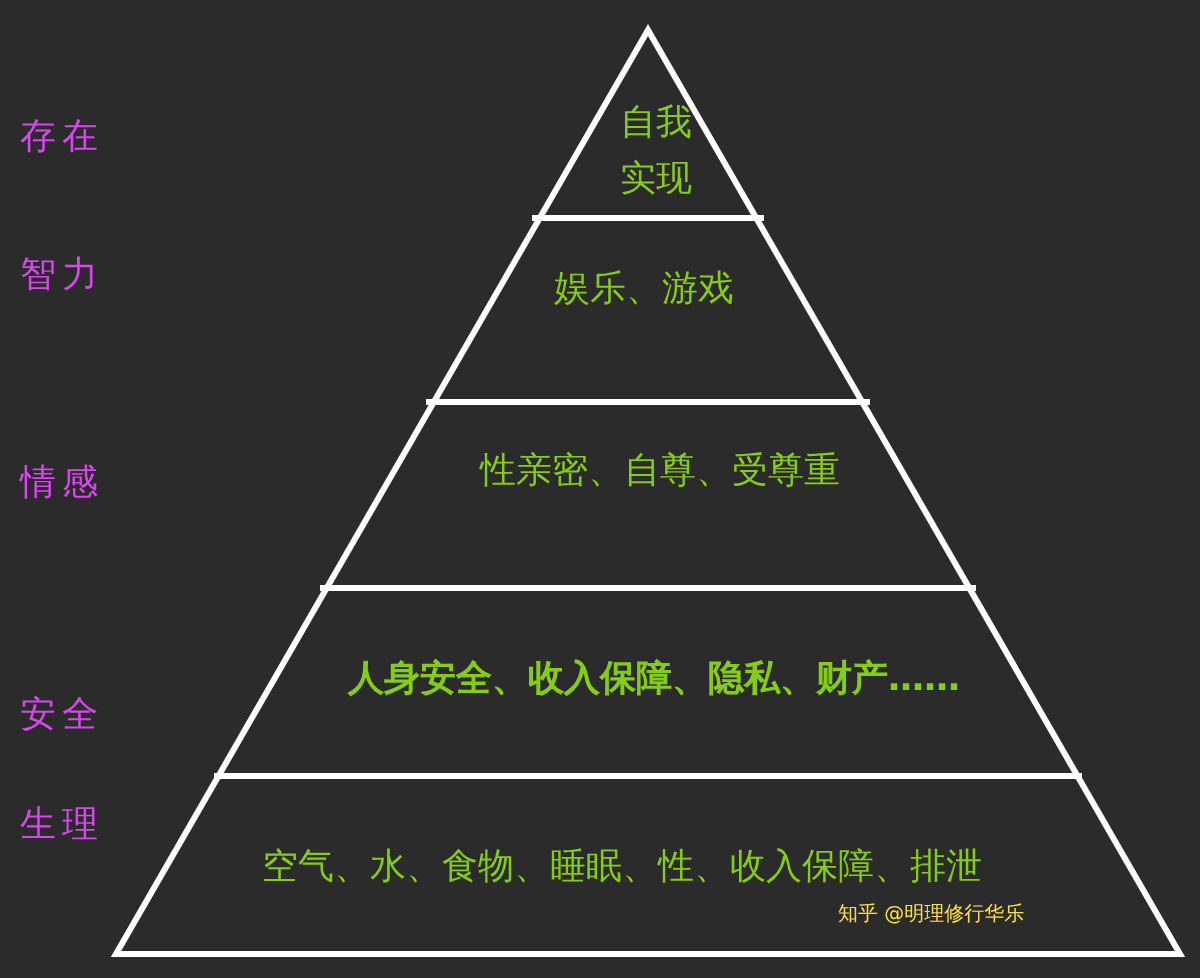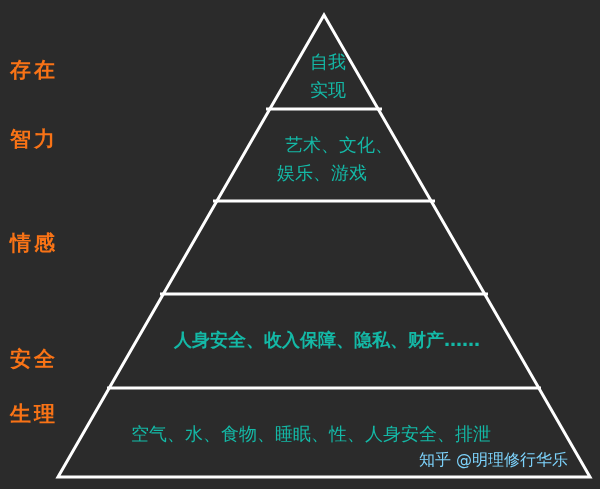--- a/index.html
+++ b/index.html
@@ -8,40 +8,39 @@
       background: #2b2b2b;
       position: relative;
       overflow: hidden;
       font-family: "DejaVu Sans", sans-serif;
       color: #f2f2f2;
     }
     svg.pyramid { position: absolute; left: 0; top: 0; }
     .side-label {
       position: absolute;
       left: 10px;
-      font-size: 21px;
+      font-size: 18px;
       letter-spacing: 3px;
-      color: #f97316;
+      color: #d946ef;
       white-space: nowrap;
-      font-weight: bold;
     }
     .tier-text {
       position: absolute;
       text-align: center;
       font-size: 18px;
       line-height: 28px;
-      color: #14b8a6;
+      color: #84cc16;
       white-space: nowrap;
       transform: translateX(-50%);
     }
     .watermark {
       position: absolute;
       left: 419px; top: 450px;
-      font-size: 16px;
-      color: #7dd3fc;
+      font-size: 10px;
+      color: #fde047;
       white-space: nowrap;
     }
   </style>
 </head>
 <body>
 
 <svg class="pyramid" width="600" height="489" viewBox="0 0 600 489">
   <polygon points="324,15 58,477 590,477" fill="none" stroke="#ffffff" stroke-width="3" stroke-linejoin="miter"></polygon>
   <line x1="266" y1="109" x2="382" y2="109" stroke="#ffffff" stroke-width="3"></line>
   <line x1="213" y1="201" x2="435" y2="201" stroke="#ffffff" stroke-width="3"></line>
@@ -54,28 +53,28 @@
 <div class="side-label" style="top:229px;">情感</div>
 <div class="side-label" style="top:345px;">安全</div>
 <div class="side-label" style="top:400px;">生理</div>
 
 <div class="tier-text" style="left:328px; top:48px;">
   <div>自我</div>
   <div>实现</div>
 </div>
 
 <div class="tier-text" style="left:322px; top:131px;">
-  <div style="padding-left:34px;">艺术、文化、</div>
   <div>娱乐、游戏</div>
 </div>
 
 <div class="tier-text" style="left:330px; top:222px;">
+  <div>性亲密、自尊、受尊重</div>
 </div>
 
 <div class="tier-text" style="left:327px; top:326px;font-weight:bold;">
   <div>人身安全、收入保障、隐私、财产……</div>
 </div>
 
 <div class="tier-text" style="left:311px; top:420px;">
-  <div>空气、水、食物、睡眠、性、人身安全、排泄</div>
+  <div>空气、水、食物、睡眠、性、收入保障、排泄</div>
 </div>
 
 <div class="watermark">知乎 @明理修行华乐</div>
 
 </body></html>

